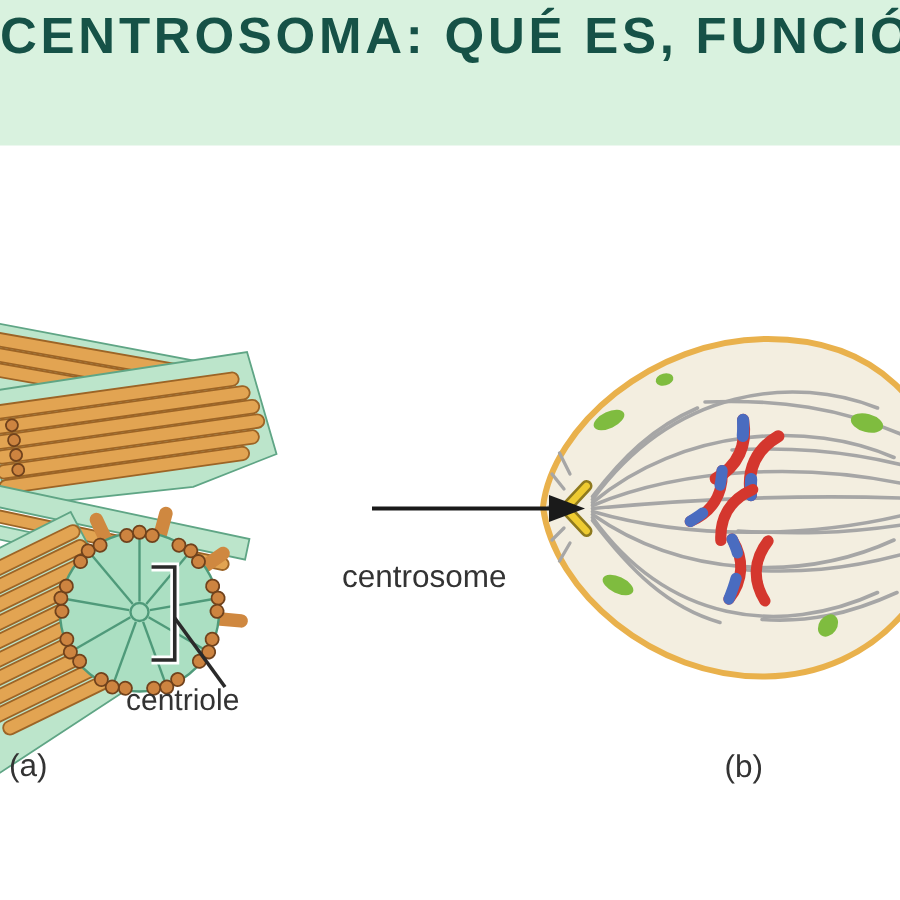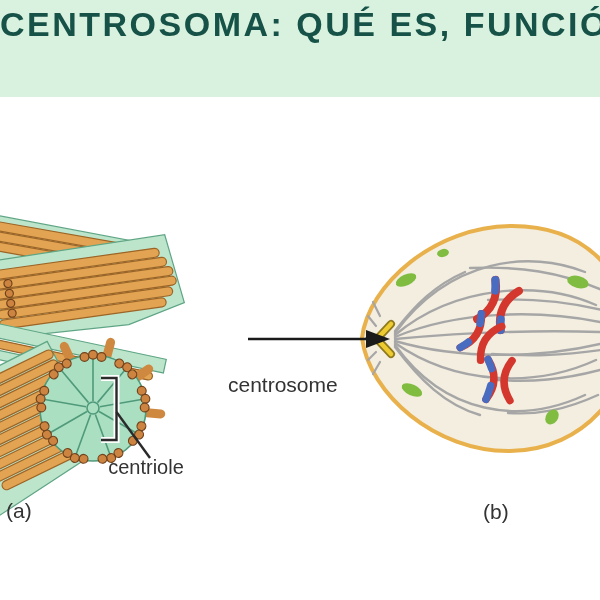--- a/index.html
+++ b/index.html
@@ -7,21 +7,21 @@
   .page{position:relative;width:600px;height:600px;overflow:hidden;background:#ffffff;}
 
   
   .banner{position:absolute;left:0;top:0;width:600px;height:97px;background:#d9f2df;overflow:hidden;}
   .banner .line{white-space:nowrap;text-align:center;color:#165247;font-weight:700;
                 font-size:34px;line-height:46px;letter-spacing:2.5px;}
   .banner .line1{margin-top:1px;}
 
   
   .lbl{position:absolute;color:#333;font-size:20px;}
-  .centriole-lbl{left:84px;top:456px;width:124px;text-align:center;}
+  .centriole-lbl{left:84px;top:456px;width:124px;text-align:left;}
   .a-lbl{left:6px;top:499px;font-size:21px;}
   .centrosome-lbl{left:228px;top:346px;font-size:21px;margin-top:27px;}
   .b-lbl{left:483px;top:500px;font-size:21px;}
 
   svg{position:absolute;display:block;}
   .svg-a{left:0;top:190px;}
   .svg-b{left:240px;top:210px;}
 
   .rod{fill:#e2a452;stroke:#9c6426;stroke-width:1.2;}
   .mint{fill:#bce5cb;stroke:#5fa585;stroke-width:1.2;}

